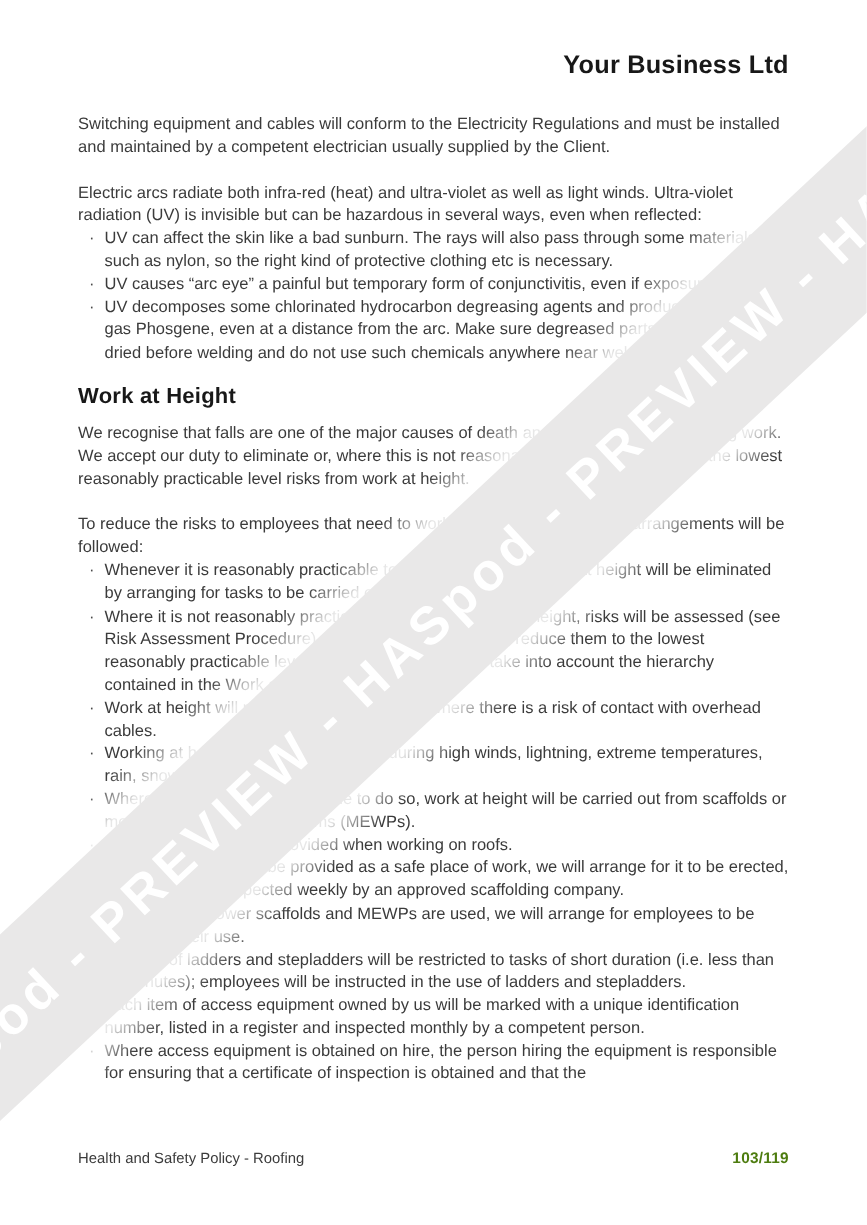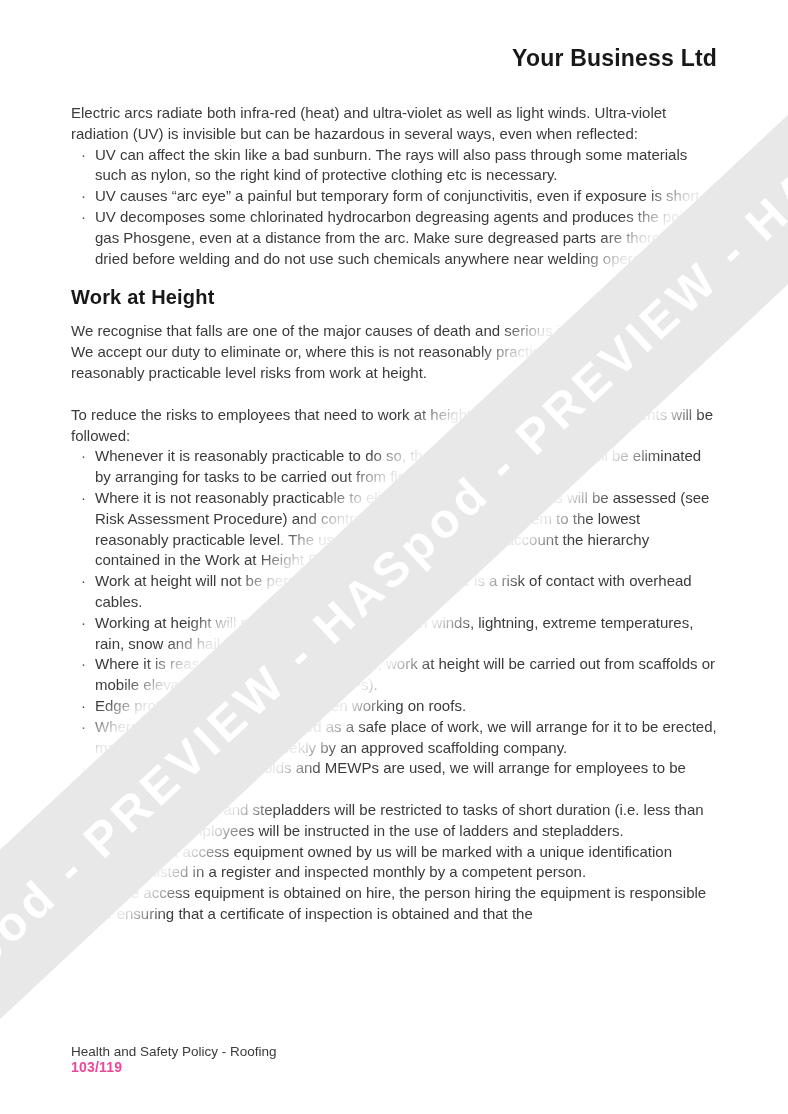--- a/index.html
+++ b/index.html
@@ -17,23 +17,23 @@
   ul.blist{list-style:none;margin:0;padding:0;font-size:15px;line-height:20.8px;color:#3b3b3b;}
   ul.blist li{position:relative;margin-left:24px;}
   ul.blist li::before{content:"\00B7";position:absolute;left:-14px;top:0;color:#4a4a4a;}
   h2.section{
     margin:17px 0 12px;font-size:20px;line-height:23px;
     font-weight:bold;color:#181818;letter-spacing:.2px;
   }
   .footer{
     position:absolute;left:71px;top:1044px;width:646px;
     display:flex;justify-content:space-between;align-items:baseline;
-    font-size:13.5px;color:#3b3b3b;flex-direction:column;
+    font-size:13.5px;color:#3b3b3b;
   }
-  .pagenum{font-weight:bold;color:#ec4899;font-size:14px;letter-spacing:.2px;}
+  .pagenum{font-weight:bold;color:#4d7c0f;font-size:14px;letter-spacing:.2px;}
   
   .wm{
     position:absolute;left:-456px;top:467px;width:1700px;height:200px;
     transform:rotate(-43deg);pointer-events:none;
   }
   .wm-halo{
     position:absolute;left:0;top:0;right:0;bottom:0;
     background:linear-gradient(to bottom,
       rgba(255,255,255,0) 0%,
       rgba(255,255,255,0.88) 16%,
@@ -48,20 +48,21 @@
   }
 </style>
 </head>
 <body>
 
 <div class="page">
 
   <div class="content">
     <div class="company">Your Business Ltd</div>
 
+    <p class="body">Switching equipment and cables will conform to the Electricity Regulations and must be installed and maintained by a competent electrician usually supplied by the Client.</p>
 
     <p class="body nogap">Electric arcs radiate both infra-red (heat) and ultra-violet as well as light winds. Ultra-violet radiation (UV) is invisible but can be hazardous in several ways, even when reflected:</p>
     <ul class="blist">
       <li>UV can affect the skin like a bad sunburn. The rays will also pass through some materials such as nylon, so the right kind of protective clothing etc is necessary.</li>
       <li>UV causes “arc eye” a painful but temporary form of conjunctivitis, even if exposure is short.</li>
       <li>UV decomposes some chlorinated hydrocarbon degreasing agents and produces the poison gas Phosgene, even at a distance from the arc. Make sure degreased parts are thoroughly dried before welding and do not use such chemicals anywhere near welding operations.</li>
     </ul>
 
     <h2 class="section">Work at Height</h2>
 

